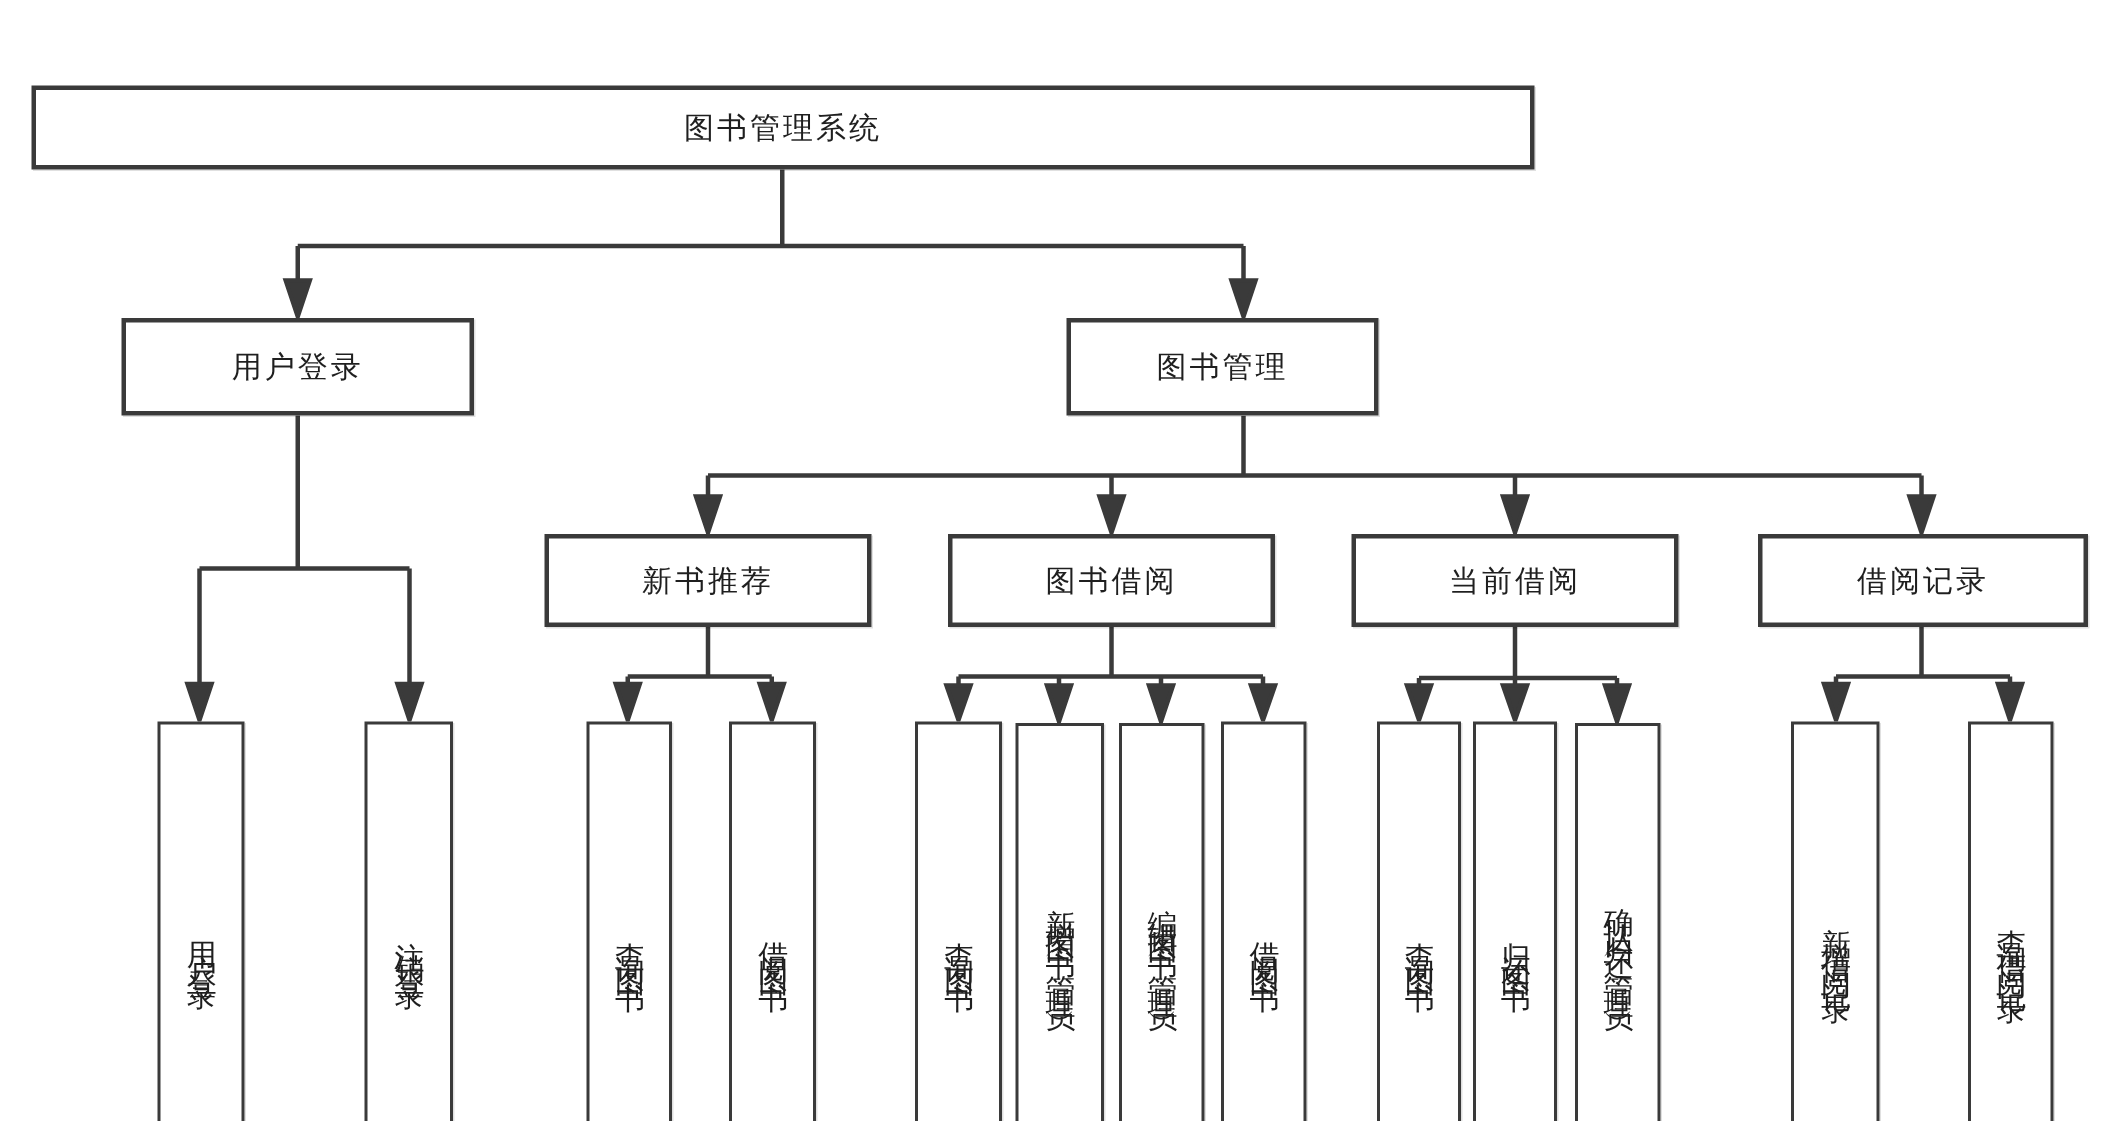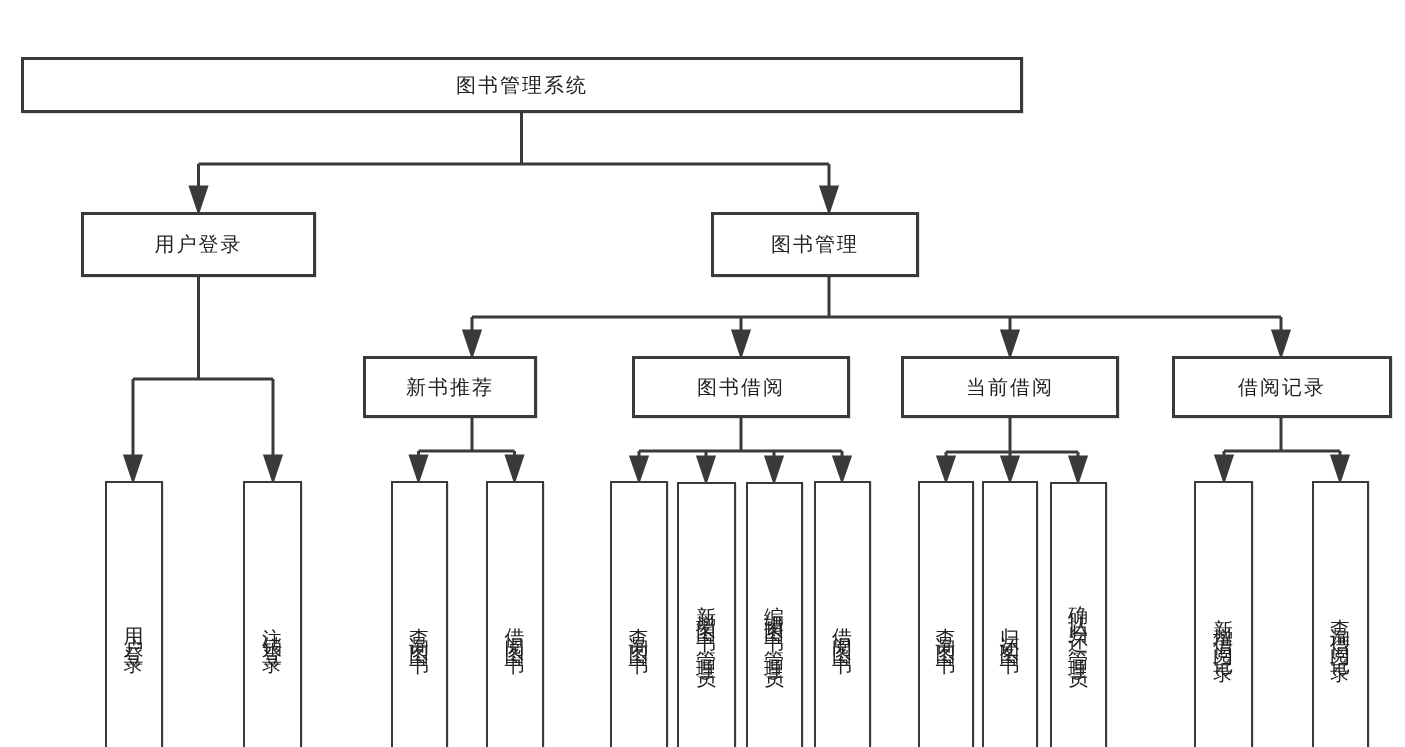--- a/index.html
+++ b/index.html
@@ -15,21 +15,21 @@
     box-shadow:1px 1px 0 rgba(0,0,0,0.12);
   }
   .h { font-size:20px; letter-spacing:2px; white-space:nowrap; }
   .v {
     writing-mode:vertical-rl; border-width:2.5px;
     font-size:20px; letter-spacing:9px; line-height:1;
   }
   .b-root  { left:21px;  top:13px;  width:1002px; height:56px; }
   .b-l1-0  { left:81px;  top:168px; width:235px;  height:65px; }
   .b-l1-1  { left:711px; top:168px; width:208px;  height:65px; }
-  .b-l2-0  { left:363px; top:312px; width:174px;  height:62px; }
+  .b-l2-0  { left:363px; top:312px; width:218px;  height:62px; }
   .b-l2-1  { left:632px; top:312px; width:218px;  height:62px;text-align:center; }
   .b-l2-2  { left:901px; top:312px; width:218px;  height:62px; }
   .b-l2-3  { left:1172px;top:312px; width:220px;  height:62px; }
   .b-lf-0  { left:105px; top:437px; width:58px; height:298px; }
   .b-lf-1  { left:243px; top:437px; width:59px; height:298px; }
   .b-lf-2  { left:391px; top:437px; width:57px; height:298px; }
   .b-lf-3  { left:486px; top:437px; width:58px; height:298px; }
   .b-lf-4  { left:610px; top:437px; width:58px; height:298px; }
   .b-lf-5  { left:677px; top:438px; width:59px; height:297px; }
   .b-lf-6  { left:746px; top:438px; width:57px; height:297px; }

